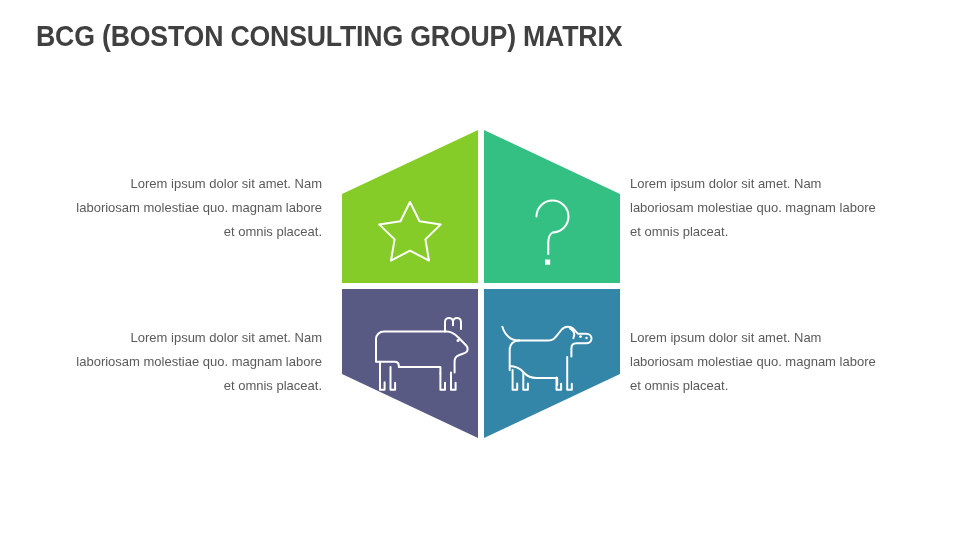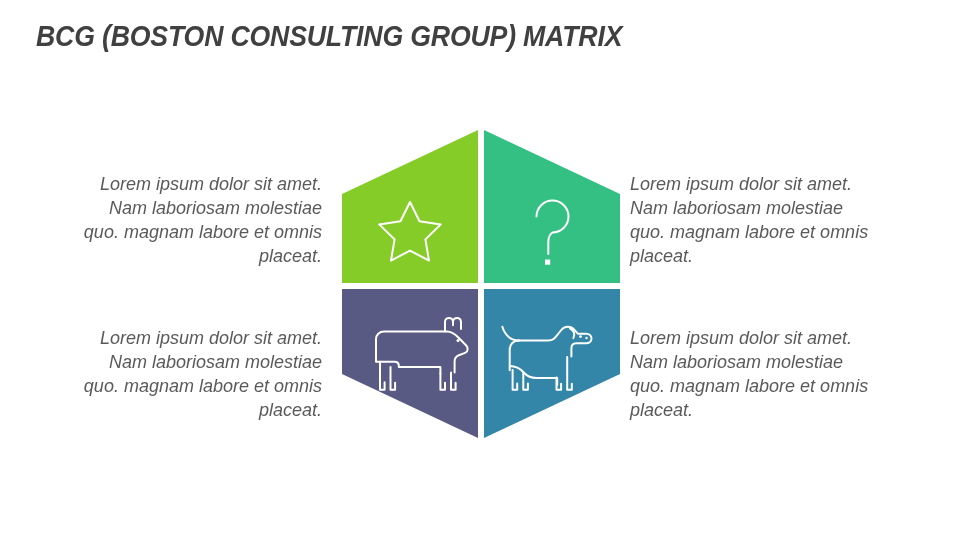--- a/index.html
+++ b/index.html
@@ -15,21 +15,20 @@
     position: relative;
   }
 
   #slide {
     position: absolute;
     left: 0;
     top: 0;
     width: 884px;
     height: 540px;
     background: #ffffff;
-    font-style: italic;
   }
 
   
   #slide-title {
     position: absolute;
     left: 36px;
     top: 18px;
     width: 880px;
     font-size: 29px;
     line-height: 36px;
@@ -38,21 +37,21 @@
     letter-spacing: -0.2px;
     transform: scaleX(0.92);
     transform-origin: left center;
     white-space: nowrap;
     text-transform: uppercase;
   }
 
   
   .desc {
     position: absolute;
-    font-size: 18px;
+    font-size: 13px;
     line-height: 24px;
     color: #5a5a5a;
     width: 250px;
   }
   .desc.left  { text-align: right; left: 72px; }
   .desc.right { text-align: left;  left: 630px; }
 
   #desc-stars         { top: 172px; }
   #desc-question      { top: 172px; }
   #desc-cash-cows     { top: 326px; }

